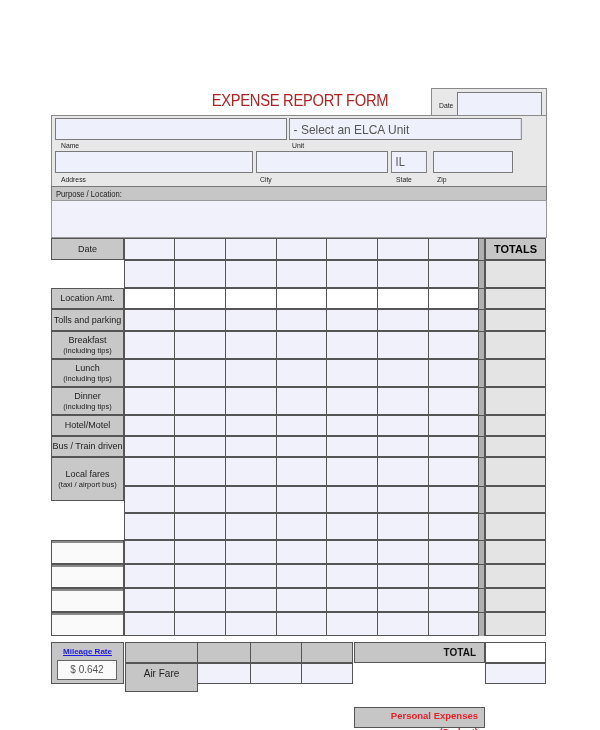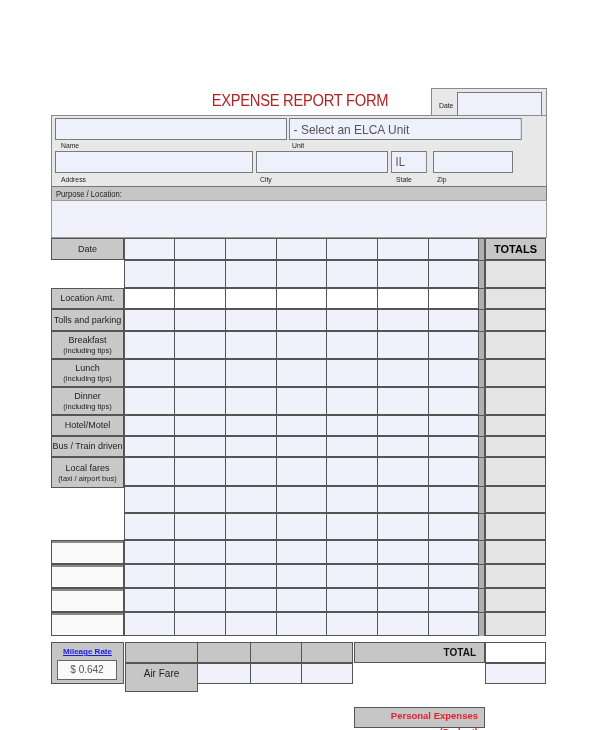--- a/index.html
+++ b/index.html
@@ -155,21 +155,21 @@
     </div>
     <div class="abs cell" style="left: 73px; top: 198px; width: 51px; height: 21px;"></div>
     <div class="abs cell" style="left: 123px; top: 198px; width: 52px; height: 21px;"></div>
     <div class="abs cell" style="left: 174px; top: 198px; width: 52px; height: 21px;"></div>
     <div class="abs cell" style="left: 225px; top: 198px; width: 51px; height: 21px;"></div>
     <div class="abs cell" style="left: 275px; top: 198px; width: 52px; height: 21px;"></div>
     <div class="abs cell" style="left: 326px; top: 198px; width: 52px; height: 21px;"></div>
     <div class="abs cell" style="left: 377px; top: 198px; width: 51px; height: 21px;"></div>
     <div class="abs strip" style="left: 427px; top: 198px; width: 7px; height: 21px; border-top: 1px solid rgb(85, 85, 85);"></div>
     <div class="abs tot" style="left: 434px; top: 198px; width: 61px; height: 21px;"></div>
-    <div class="abs rowlabel" style="left: 0px; top: 219px; width: 73px; height: 31px;">
+    <div class="abs rowlabel" style="left: 0px; top: 219px; width: 73px; height: 44px;">
       <span>Local fares</span>
       <span class="sub">(taxi / airport bus)</span>
     </div>
     <div class="abs cell" style="left: 73px; top: 219px; width: 51px; height: 29px;"></div>
     <div class="abs cell" style="left: 123px; top: 219px; width: 52px; height: 29px;"></div>
     <div class="abs cell" style="left: 174px; top: 219px; width: 52px; height: 29px;"></div>
     <div class="abs cell" style="left: 225px; top: 219px; width: 51px; height: 29px;"></div>
     <div class="abs cell" style="left: 275px; top: 219px; width: 52px; height: 29px;"></div>
     <div class="abs cell" style="left: 326px; top: 219px; width: 52px; height: 29px;"></div>
     <div class="abs cell" style="left: 377px; top: 219px; width: 51px; height: 29px;"></div>

